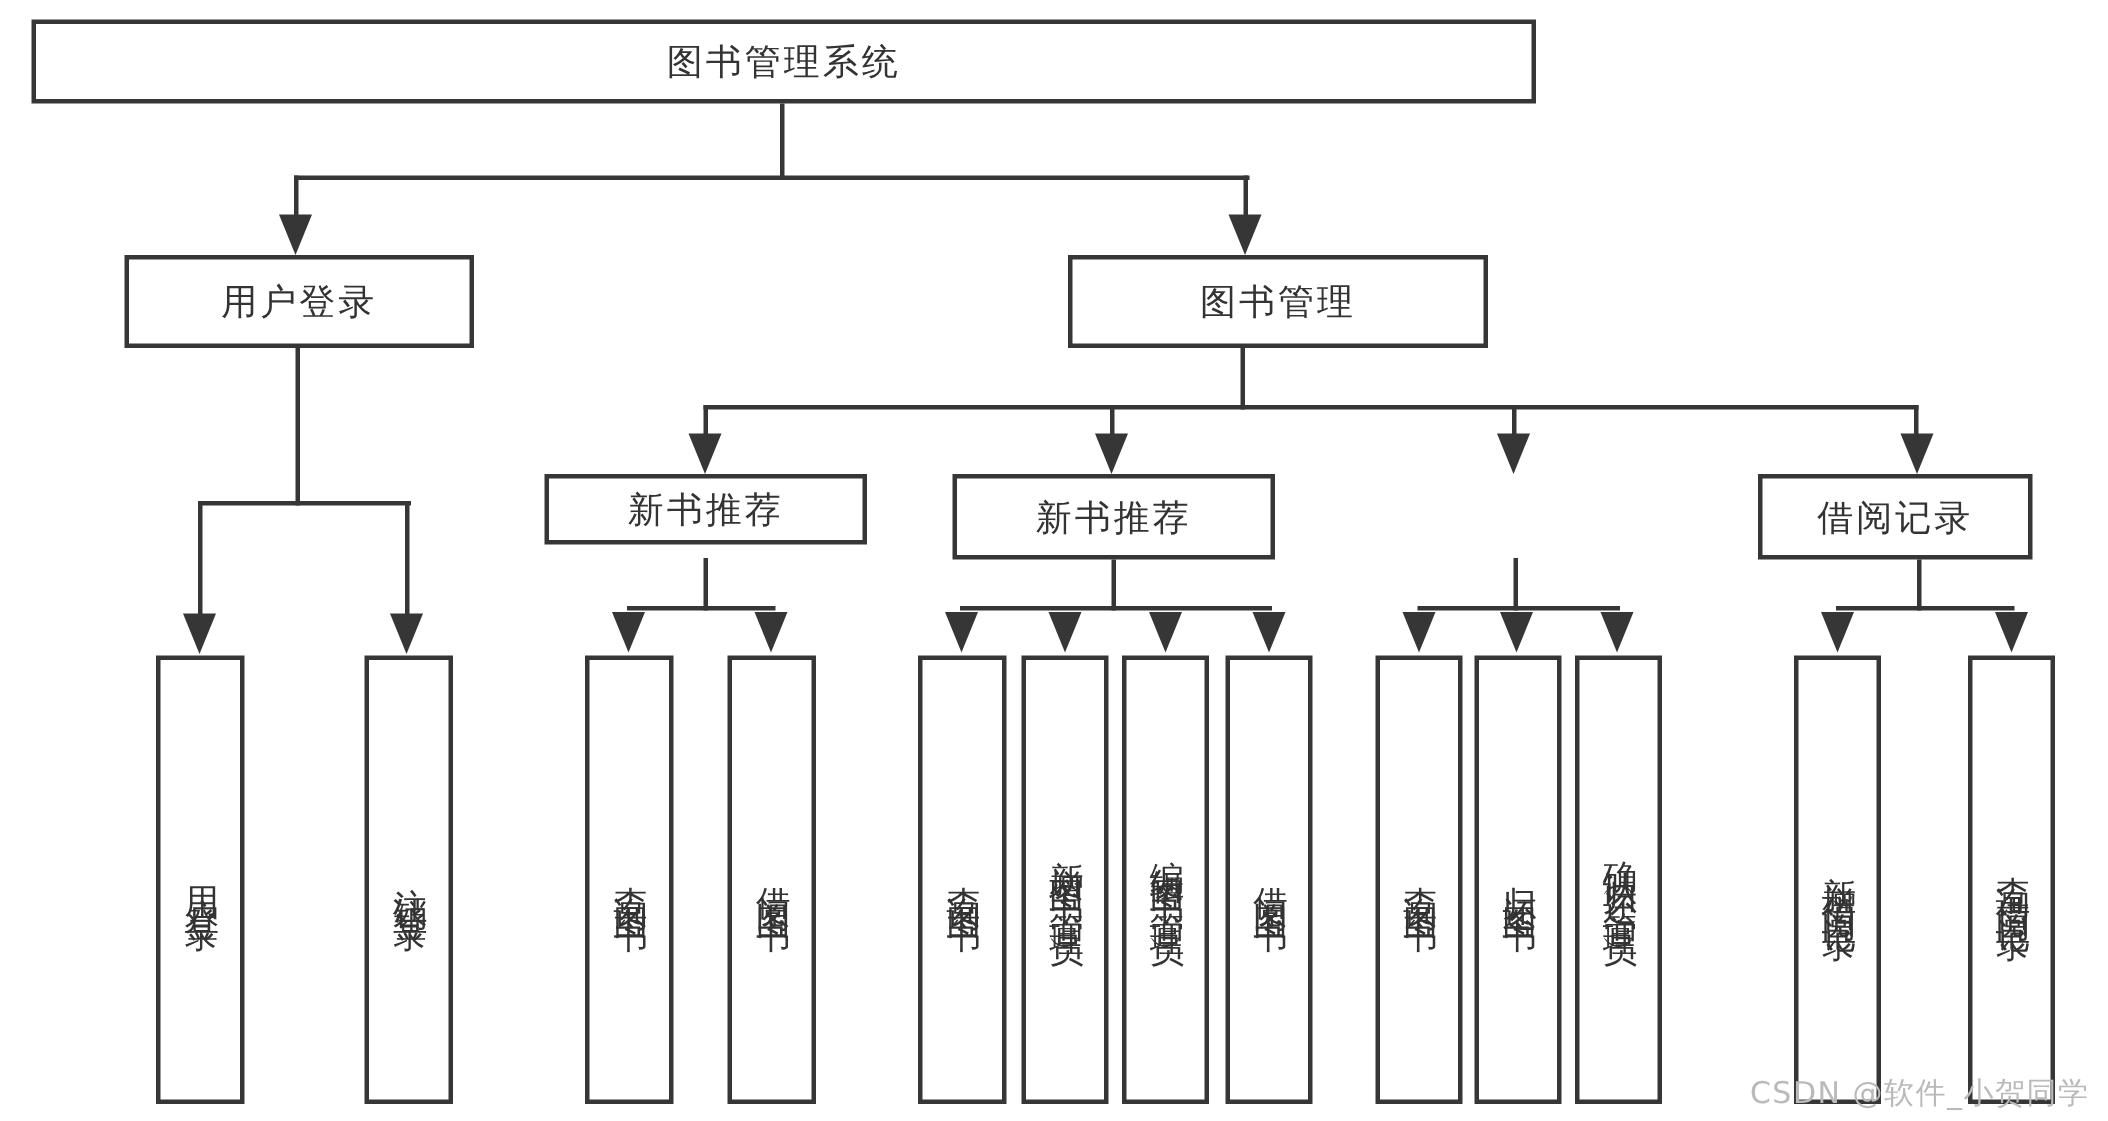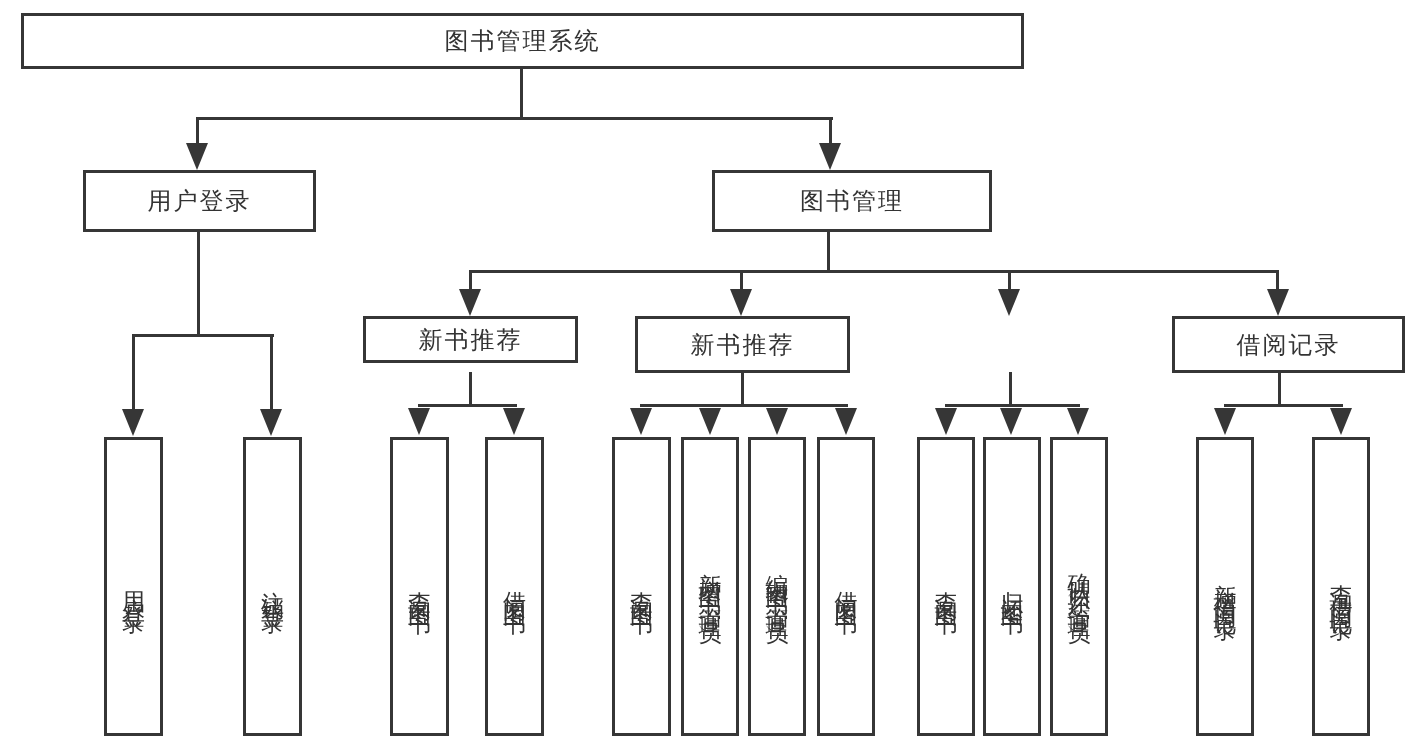--- a/index.html
+++ b/index.html
@@ -94,21 +94,21 @@
   <div class="box h" style="left:712px;top:170px;width:280px;height:62px">
     <span>图书管理</span>
   </div>
 
   <div class="box h" style="left:363px;top:316px;width:215px;height:47px">
     <span>新书推荐</span>
   </div>
   <div class="box h" style="left:635px;top:316px;width:215px;height:57px">
     <span>新书推荐</span>
   </div>
-  <div class="box h" style="left:1172px;top:316px;width:233px;height:57px">
+  <div class="box h" style="left:1172px;top:316px;width:183px;height:57px">
     <span>借阅记录</span>
   </div>
 
   <div class="box v" style="left:104px;top:437px;width:59px;height:299px">
     <span>用户登录</span>
   </div>
   <div class="box v" style="left:243px;top:437px;width:59px;height:299px">
     <span>注销登录</span>
   </div>
   <div class="box v" style="left:390px;top:437px;width:59px;height:299px">
@@ -138,13 +138,14 @@
   <div class="box v" style="left:1050px;top:437px;width:58px;height:299px">
     <span>确认归还（管理员）</span>
   </div>
   <div class="box v" style="left:1196px;top:437px;width:58px;height:299px">
     <span>新增借阅记录</span>
   </div>
   <div class="box v" style="left:1312px;top:437px;width:58px;height:299px">
     <span>查询借阅记录</span>
   </div>
 
+  <div class="watermark">CSDN @软件_小贺同学</div>
 </div>
 
 </body></html>

